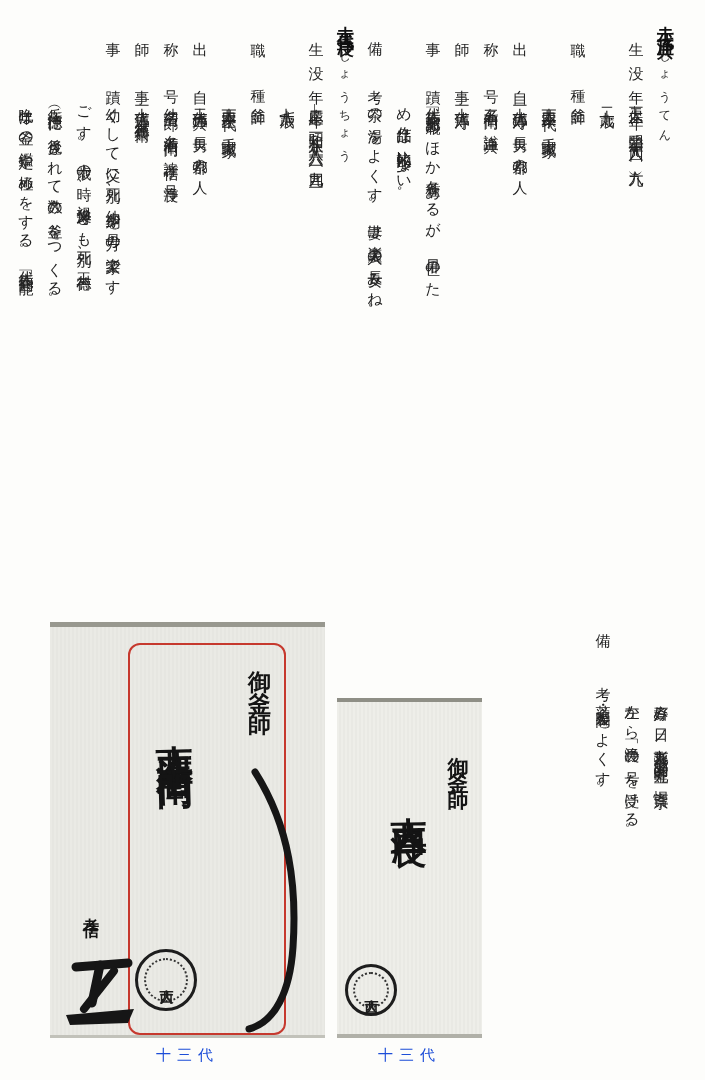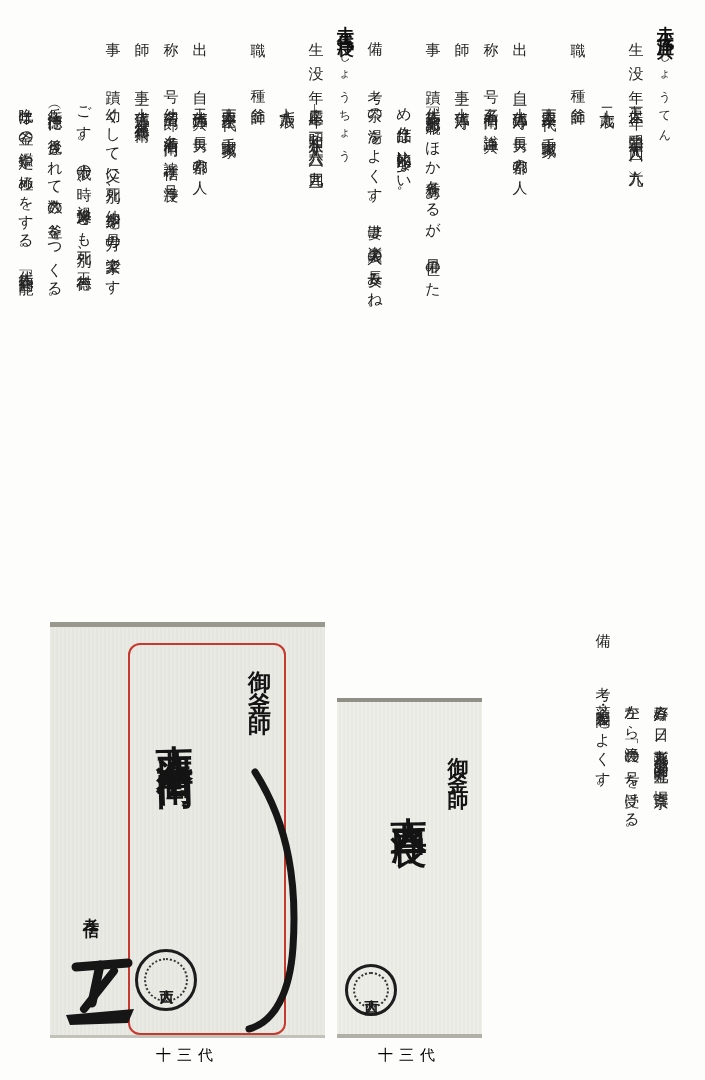--- a/index.html
+++ b/index.html
@@ -66,21 +66,21 @@
   #fig2 .seal { left:8px;  top:262px; width:52px; height:52px; }
   .seal-inner { width:80%; height:80%; border:2px dotted #333; border-radius:50%;
                 display:flex; align-items:center; justify-content:center; }
   .seal-text { writing-mode:vertical-rl; text-orientation:upright;
                font-size:14px; font-weight:bold; color:#1d1d1d; letter-spacing:1px; }
 
   .kao { position:absolute; left:8px; top:330px; }
   .flourish { position:absolute; left:185px; top:140px; }
 
   .fig-caption { position:absolute; top:1046px; text-align:center;
-                 font-size:15px; letter-spacing:6px; color:#000000; }
+                 font-size:15px; letter-spacing:6px; color:#1d4ed8; }
   #cap1 { left:50px; width:275px; }
   #cap2 { left:337px; width:145px; }
 </style>
 </head>
 <body>
 
 <div id="top-block" class="vflow">
 
   <div class="entry-title">
     <span>十二代浄典</span><span class="kana">じょうてん</span>

